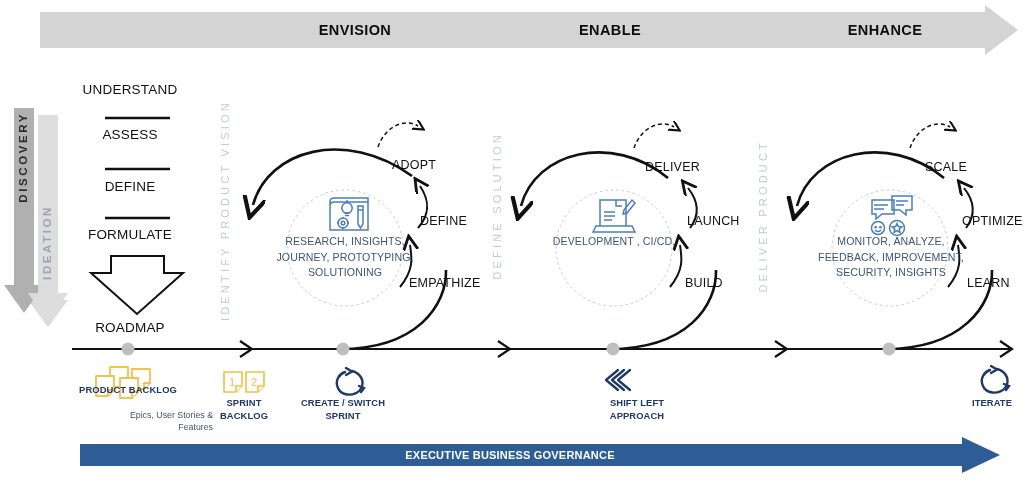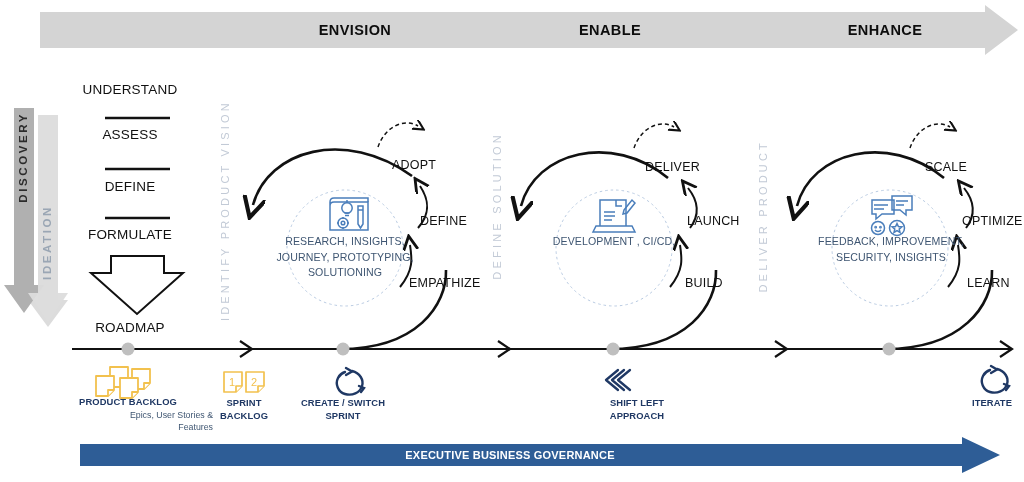--- a/index.html
+++ b/index.html
@@ -199,20 +199,21 @@
 
 <div class="circ-text" style="left:270px;top:234px;">
   <div>RESEARCH, INSIGHTS,</div>
   <div>JOURNEY, PROTOTYPING,</div>
   <div>SOLUTIONING</div>
 </div>
 <div class="circ-text" style="left:539px;top:234px;">
   <div>DEVELOPMENT , CI/CD,</div>
 </div>
 <div class="circ-text" style="left:815px;top:234px;width:152px;">
+  <div>MONITOR, ANALYZE,</div>
   <div>FEEDBACK, IMPROVEMENT,</div>
   <div>SECURITY, INSIGHTS</div>
 </div>
 
 <svg width="1024" height="40" style="left:0;top:335px;">
   <line x1="72" y1="14" x2="1012" y2="14" stroke="#111" stroke-width="2.2"></line>
   <path d="M240,6 L252,14 L240,22" fill="none" stroke="#111" stroke-width="2.2"></path>
   <path d="M498,6 L510,14 L498,22" fill="none" stroke="#111" stroke-width="2.2"></path>
   <path d="M775,6 L787,14 L775,22" fill="none" stroke="#111" stroke-width="2.2"></path>
   <path d="M1000,6 L1012,14 L1000,22" fill="none" stroke="#111" stroke-width="2.2"></path>
@@ -259,21 +260,21 @@
   </g>
 </svg>
 <svg width="44" height="32" style="left:975px;top:364px;">
   <g fill="none" stroke="#1f3864" stroke-width="2.4" stroke-linecap="round">
     <path d="M22,5 C30,7 34,14 32,20 C30,27 22,30 15,28 C8,26 5,18 8,12 C9.5,9 12,7 15,6"></path>
     <path d="M16,2 L22,5.5 L16,9"></path>
     <path d="M29,20 L34,22 L31,26"></path>
   </g>
 </svg>
 
-<div class="tl-cap" style="left:43px;top:396px;">PRODUCT BACKLOG</div>
+<div class="tl-cap" style="left:43px;top:384px;">PRODUCT BACKLOG</div>
 <div class="tl-sub" style="left:43px;top:409px;">
     <div>Epics, User Stories &amp;</div>
     <div>Features</div>
   </div>
 
 <div class="tl-cap" style="left:159px;top:396px;line-height:13px;">
     <div>SPRINT</div>
     <div>BACKLOG</div>
   </div>
 <div class="tl-cap" style="left:258px;top:396px;line-height:13px;">

